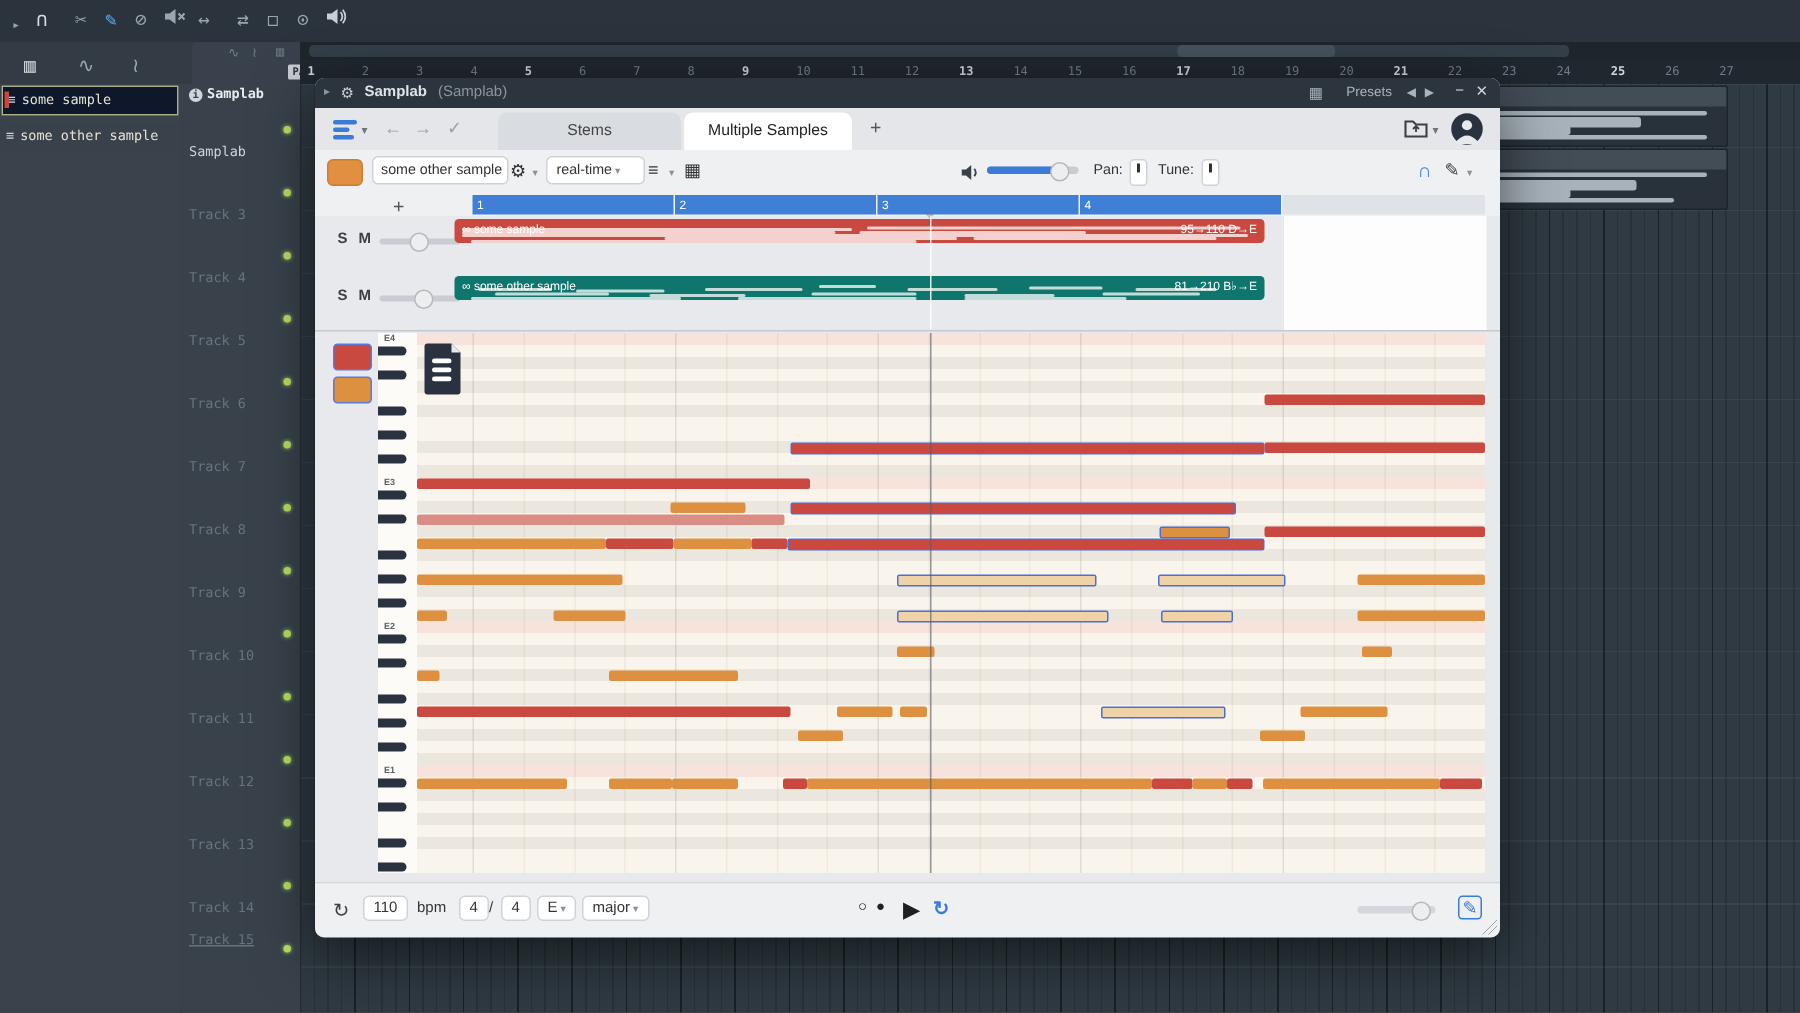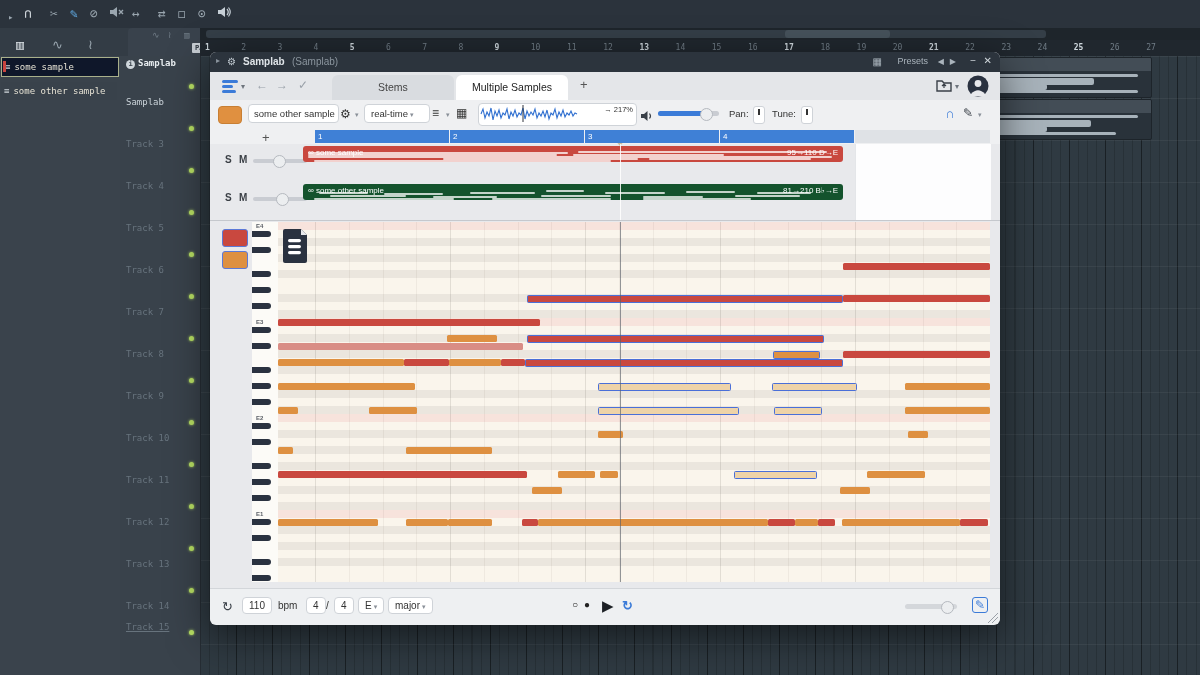--- a/index.html
+++ b/index.html
@@ -287,27 +287,20 @@
 
     <div class="abs" id="sl-samplebar">
       <span class="abs" style="left:8px;top:6px;width:22px;height:16px;background:#e09040;border:1px solid #c87f33;border-radius:4px"></span>
       <span class="sb box" style="left:38px;top:4px;width:84px;height:17px;line-height:17px;padding-left:5px;overflow:hidden;white-space:nowrap">some other sample</span>
       <span class="sb" style="left:130px;top:7px;font-size:12px">⚙</span>
         <span class="chv" style="position:absolute;left:143px;top:11px">▾</span>
       <span class="sb box" style="left:154px;top:4px;width:58px;height:17px;line-height:17px;padding-left:6px"><span>real-time</span><span class="chv">▾</span></span>
       <span class="sb" style="left:222px;top:6px;font-size:12px">≡</span>
         <span class="chv" style="position:absolute;left:234px;top:11px">▾</span>
       <span class="sb" style="left:246px;top:6px;font-size:12px">▦</span>
-      <div class="abs box" style="left:268px;top:3px;width:157px;height:21px">
-        <svg width="155" height="19" viewBox="0 0 155 19" style="display:block">
-          <path d="M2 10 L4 5 6 14 8 8 10 12 12 4 14 16 16 7 18 12 20 6 22 14 24 9 26 11 28 5 30 15 32 8 34 12 36 6 38 13 40 9 42 11 44 4 46 15 48 7 50 12 52 8 54 11 56 5 58 14 60 9 62 12 64 7 66 13 68 6 70 15 72 9 74 11 76 5 78 14 80 8 82 12 84 6 86 13 88 9 90 11 92 7 94 12 96 9 98 10" stroke="#2f6fd0" stroke-width="1.1" fill="none"></path>
-          <line x1="44" y1="1" x2="44" y2="18" stroke="#30353c" stroke-width="1"></line>
-        </svg>
-        <span class="abs" style="right:3px;top:1px;font-size:7.5px;color:#333">→ 217%</span>
-      </div>
       <span class="abs" style="left:431px;top:8px">
         <svg width="13" height="12" viewBox="0 0 13 12">
             <polygon points="0,4 3,4 6.5,1 6.5,11 3,8 0,8" fill="#3a4048"></polygon>
             <path d="M8.5 3.5 Q10.5 6 8.5 8.5" stroke="#3a4048" stroke-width="1.2" fill="none"></path>
           </svg>
       </span>
       <span class="abs" style="left:448px;top:11px;width:61px;height:5px;background:#c9ccd2;border-radius:3px">
         <span class="abs" style="left:0;top:0;width:47px;height:5px;background:#3b7bd8;border-radius:3px"></span>
         <span class="abs" style="left:42px;top:-3px;width:11px;height:11px;background:#eceef0;border:1px solid #b5b9bf;border-radius:50%"></span>
       </span>
@@ -364,21 +357,21 @@
         <div class="clipline" style="left: 2%; top: 86%; width: 55%;"></div>
       </div>
 
     <div class="trk-ctl" style="top:140px">
       <span class="abs" style="left:15px">S</span>
       <span class="abs" style="left:29px">M</span>
       <span class="slider" style="left:43px;top:5px">
           <span class="hd" style="left:23px"></span>
         </span>
     </div>
-    <div class="sl-clip" style="top:132px;background:#14532d">
+    <div class="sl-clip" style="top:132px;background:#0f766e">
       <span class="nm"><span>∞</span> <span>some other sample</span></span>
       <span class="bd">81→210 B♭→E</span>
     <div class="clipline" style="left: 3%; top: 48%; width: 9%;"></div>
         <div class="clipline" style="left: 15%; top: 55%; width: 11%;"></div>
         <div class="clipline" style="left: 31%; top: 47%; width: 12%;"></div>
         <div class="clipline" style="left: 45%; top: 40%; width: 7%;"></div>
         <div class="clipline" style="left: 56%; top: 52%; width: 11%;"></div>
         <div class="clipline" style="left: 71%; top: 45%; width: 9%;"></div>
         <div class="clipline" style="left: 84%; top: 50%; width: 10%;"></div>
         <div class="clipline" style="left: 5%; top: 68%; width: 14%;"></div>

